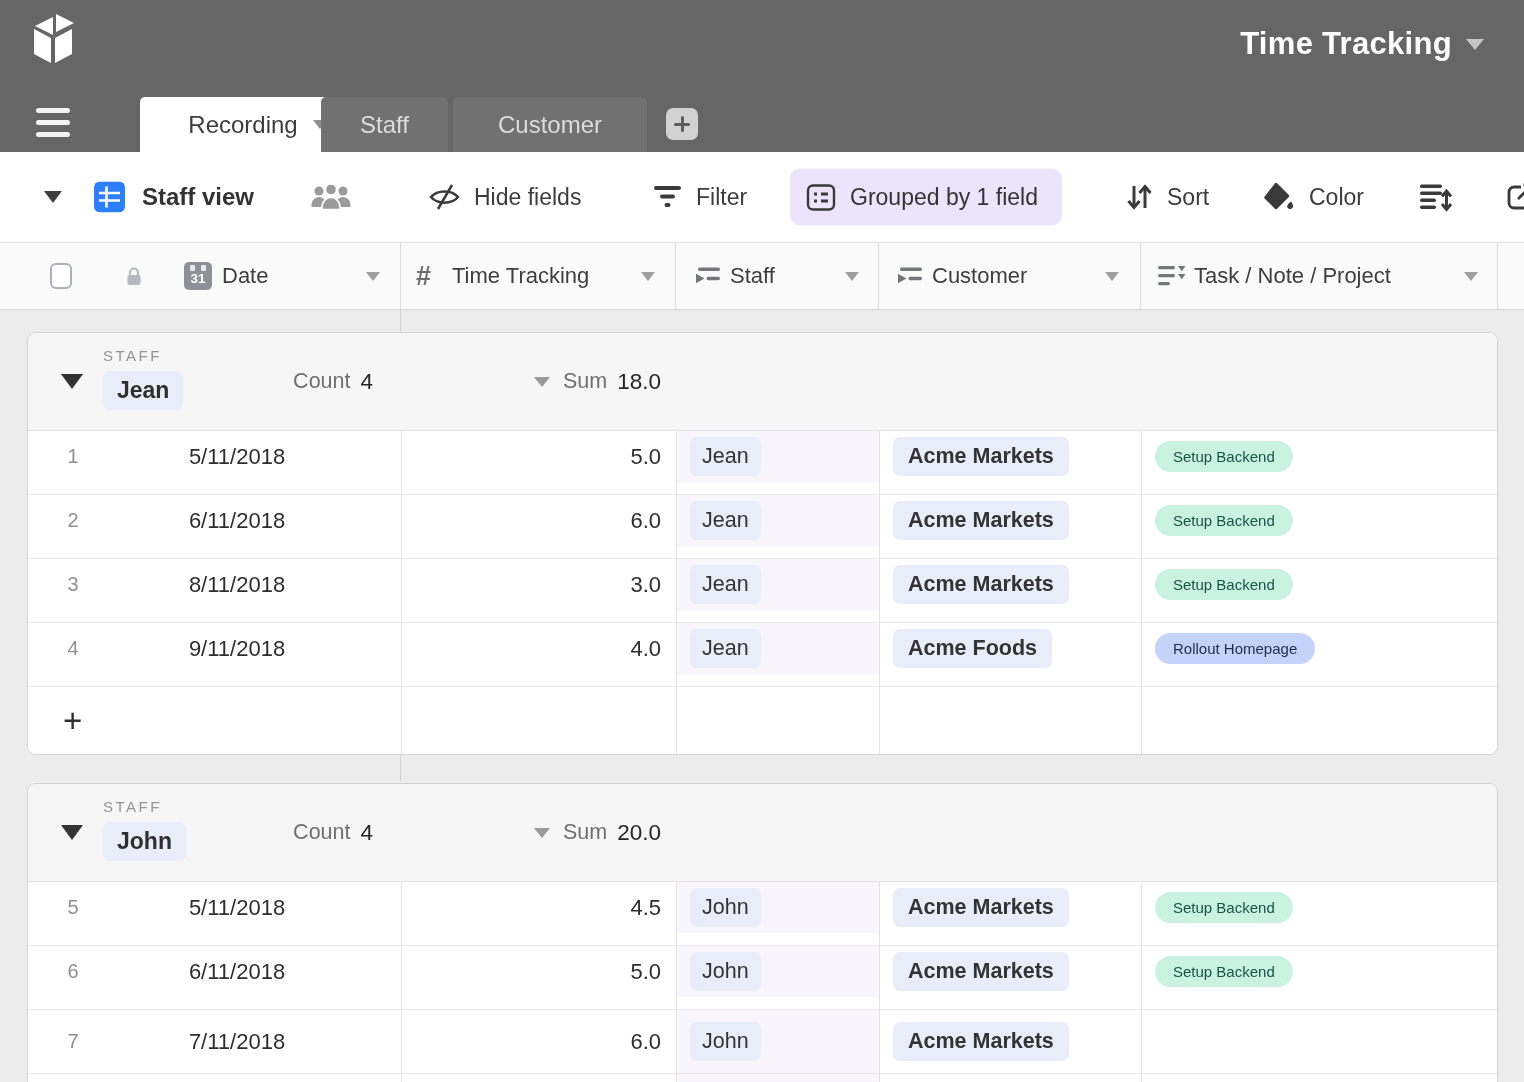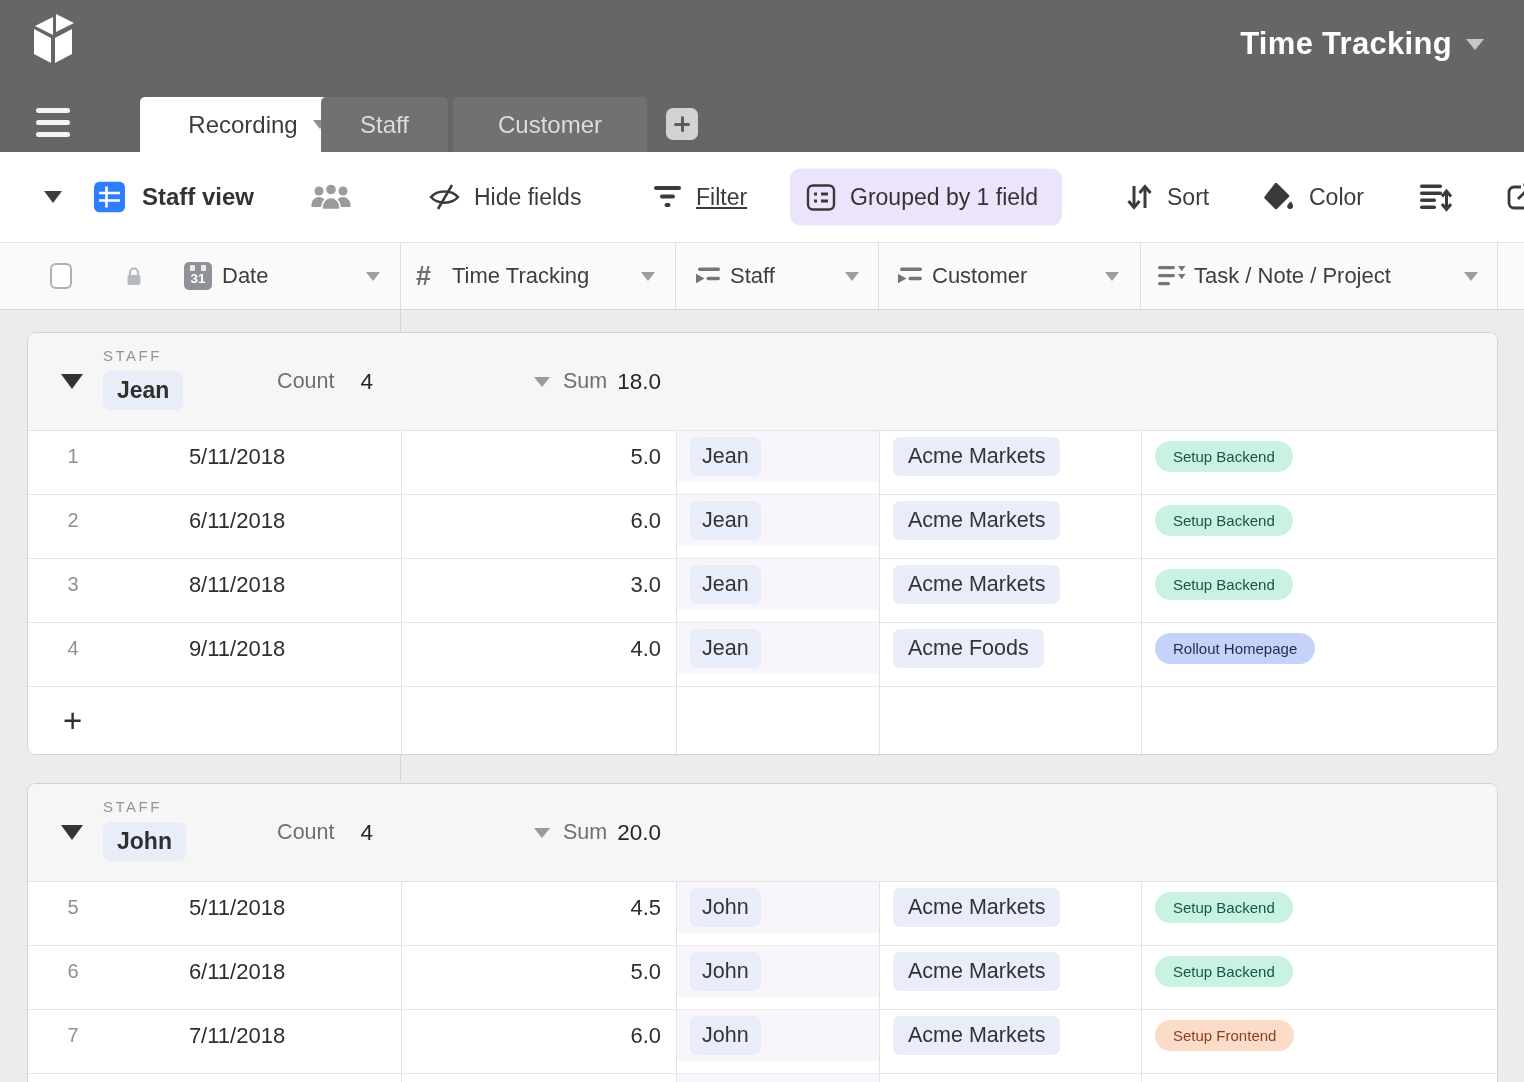--- a/index.html
+++ b/index.html
@@ -35,21 +35,21 @@
 
   
   .toolbar { position:absolute; top:152px; left:0; width:1524px; height:91px; background:#fff; border-bottom:1px solid #e2e2e2; }
   .toolbar > * { position:absolute; top:50%; transform:translateY(-50%); }
   .tb-item { display:flex; align-items:center; gap:13px; font-size:23px; color:#3c3c3c; cursor:default; }
   .tb-caret { left:44px; }
   .tb-viewicon { left:94px; }
   .tb-viewname { left:142px; font-size:24px; font-weight:600; color:#333; }
   .tb-people { left:310px; }
   .tb-hide { left:428px; }
-  .tb-filter { left:652px;text-decoration:underline; }
+  .tb-filter { left:652px; }
   .tb-grouped { left:790px; height:57px; padding:0 24px 0 16px; border-radius:10px; background:var(--grouped-bg,#ece4fb); display:flex; align-items:center; gap:14px; font-size:23px; color:#333; }
   .tb-sort { left:1124px; }
   .tb-color { left:1262px; }
   .tb-rowheight { left:1418px; }
   .tb-share { left:1504px; }
 
   
   .colheader { position:absolute; top:243px; left:0; width:1524px; height:67px; background:#fafafa; border-bottom:1px solid #d8d8d8; }
   .colheader .vsep { position:absolute; top:0; bottom:0; width:1px; background:#ddd; }
   .ch-item { position:absolute; top:0; height:66px; display:flex; align-items:center; }
@@ -73,33 +73,33 @@
   .group .vl { position:absolute; top:0; bottom:0; width:1px; background:#e3e3e3; z-index:2; }
   .vl1{left:373px}.vl2{left:648px}.vl3{left:851px}.vl4{left:1113px}
 
   .group-header { position:relative; height:98px; background:#f6f6f6; border-bottom:1px solid #e4e4e4; z-index:3; }
   .collapse-tri { position:absolute; left:33px; top:41px; width:0; height:0;
                   border-left:11px solid transparent; border-right:11px solid transparent; border-top:15px solid #333; }
   .gf { position:absolute; left:75px; top:14px; }
   .gf-label { font-size:15px; letter-spacing:2.5px; color:#959595; font-weight:500; }
   .gf-pill { display:inline-block; margin-top:7px; background:var(--linked-bg,#e9edf9); border-radius:7px;
              font-size:23px; font-weight:600; color:#2f2f2f; padding:6px 14px; }
-  .g-count { position:absolute; left:0; top:0; width:345px; height:97px; display:flex; align-items:center; justify-content:flex-end; gap:26px; font-size:21.5px; }
+  .g-count { position:absolute; left:0; top:0; width:345px; height:97px; display:flex; align-items:center; justify-content:flex-end; gap:10px; font-size:21.5px; }
   .g-sum   { position:absolute; left:373px; top:0; width:260px; height:97px; display:flex; align-items:center; justify-content:flex-end; gap:10px; font-size:21.5px; }
   .muted { color:#6f6f6f; } .strong { color:#262626; font-size:22.5px; }
   .sum-caret { width:0;height:0;border-left:8px solid transparent;border-right:8px solid transparent;border-top:10px solid #9a9a9a; margin-right:3px; }
 
   .row { display:grid; grid-template-columns:90px 283px 275px 203px 262px 1fr; height:64px; border-bottom:1px solid #e9e9e9; align-items:center; background:#fff; }
   .c-num   { text-align:center; font-size:20px; color:#909090; }
   .c-date  { text-align:center; padding-right:45px; font-size:22px; color:#2e2e2e; }
   .c-hours { text-align:right; padding-right:15px; font-size:22px; color:#2e2e2e; }
   .c-staff { position:relative; z-index:1; background:var(--staff-tint,#f8f5fc); height:100%; display:flex; align-items:center; padding-left:14px; }
   .c-cust, .c-task { display:flex; align-items:center; padding-left:14px; }
   .link-pill { background:var(--linked-bg,#e9edf9); border-radius:7px; padding:7px 12px; font-size:21.5px; color:#333; white-space:nowrap; }
-  .c-cust .link-pill { padding:7px 15px; }
+  .c-cust .link-pill { padding:7px 15px;font-weight:bold; }
   .select-pill { border-radius:20px; padding:7px 18px; font-size:15px; white-space:nowrap; }
   .add-row { height:67px; display:flex; align-items:center; padding-left:35px; background:#fff; }
   .plus-glyph { font-size:33px; color:#2f2f2f; line-height:1; }
   .row.partial > div:not(.c-staff) { visibility:hidden; }
 </style>
 </head>
 <body>
 
 <div class="app">
 
@@ -460,23 +460,20 @@
   <div class="row">
     <div class="c-num">7</div>
     <div class="c-date">7/11/2018</div>
     <div class="c-hours">6.0</div>
     <div class="c-staff">
                 <span class="link-pill">John</span>
               </div>
     <div class="c-cust">
                 <span class="link-pill">Acme Markets</span>
               </div>
-    <div class="c-task">
-                <span class="select-pill" style="background: rgb(251, 220, 200); color: rgb(139, 62, 29);">Setup Frontend</span>
-              </div>
     <div></div>
   </div>
 
   <div class="row partial">
     <div class="c-num"></div>
     <div class="c-date"></div>
     <div class="c-hours"></div>
     <div class="c-staff"></div>
 
     <div></div>

